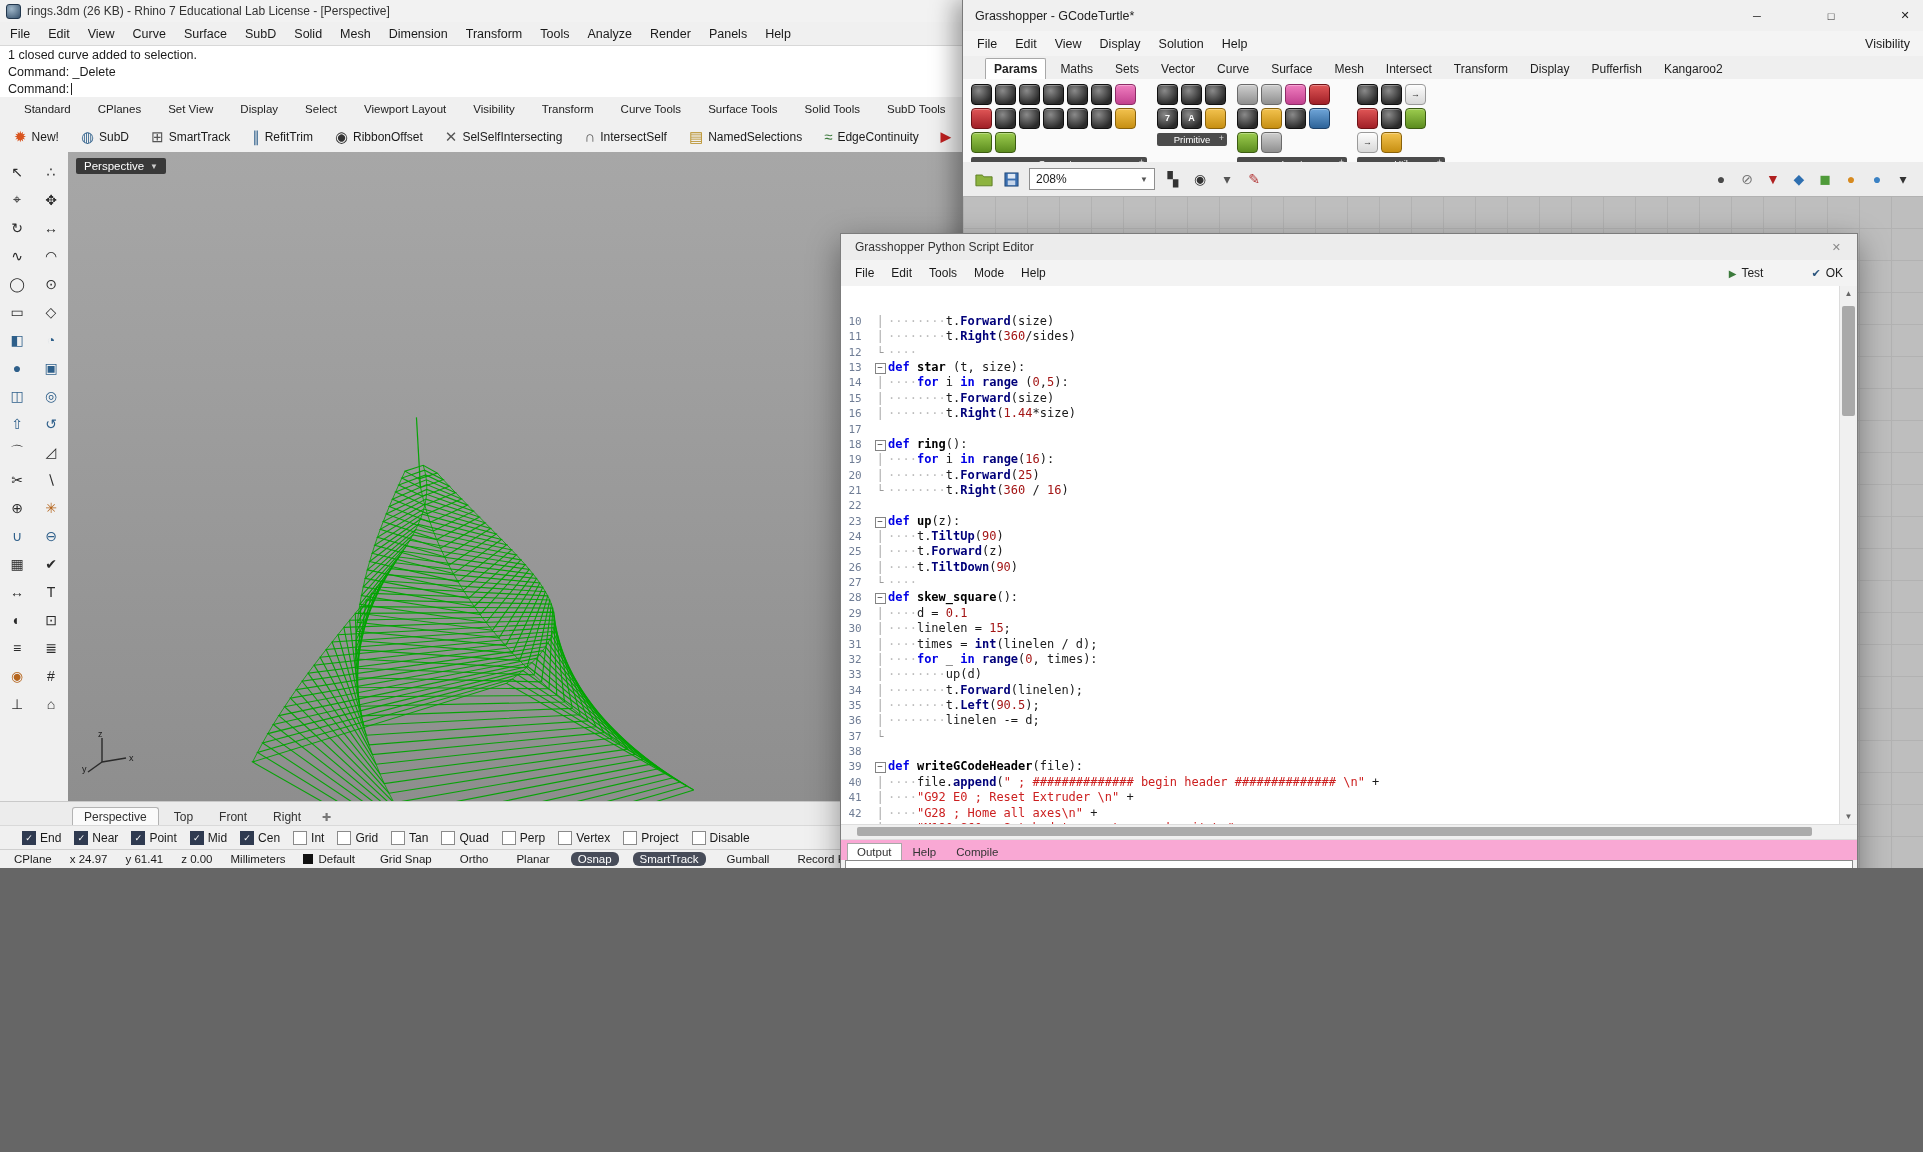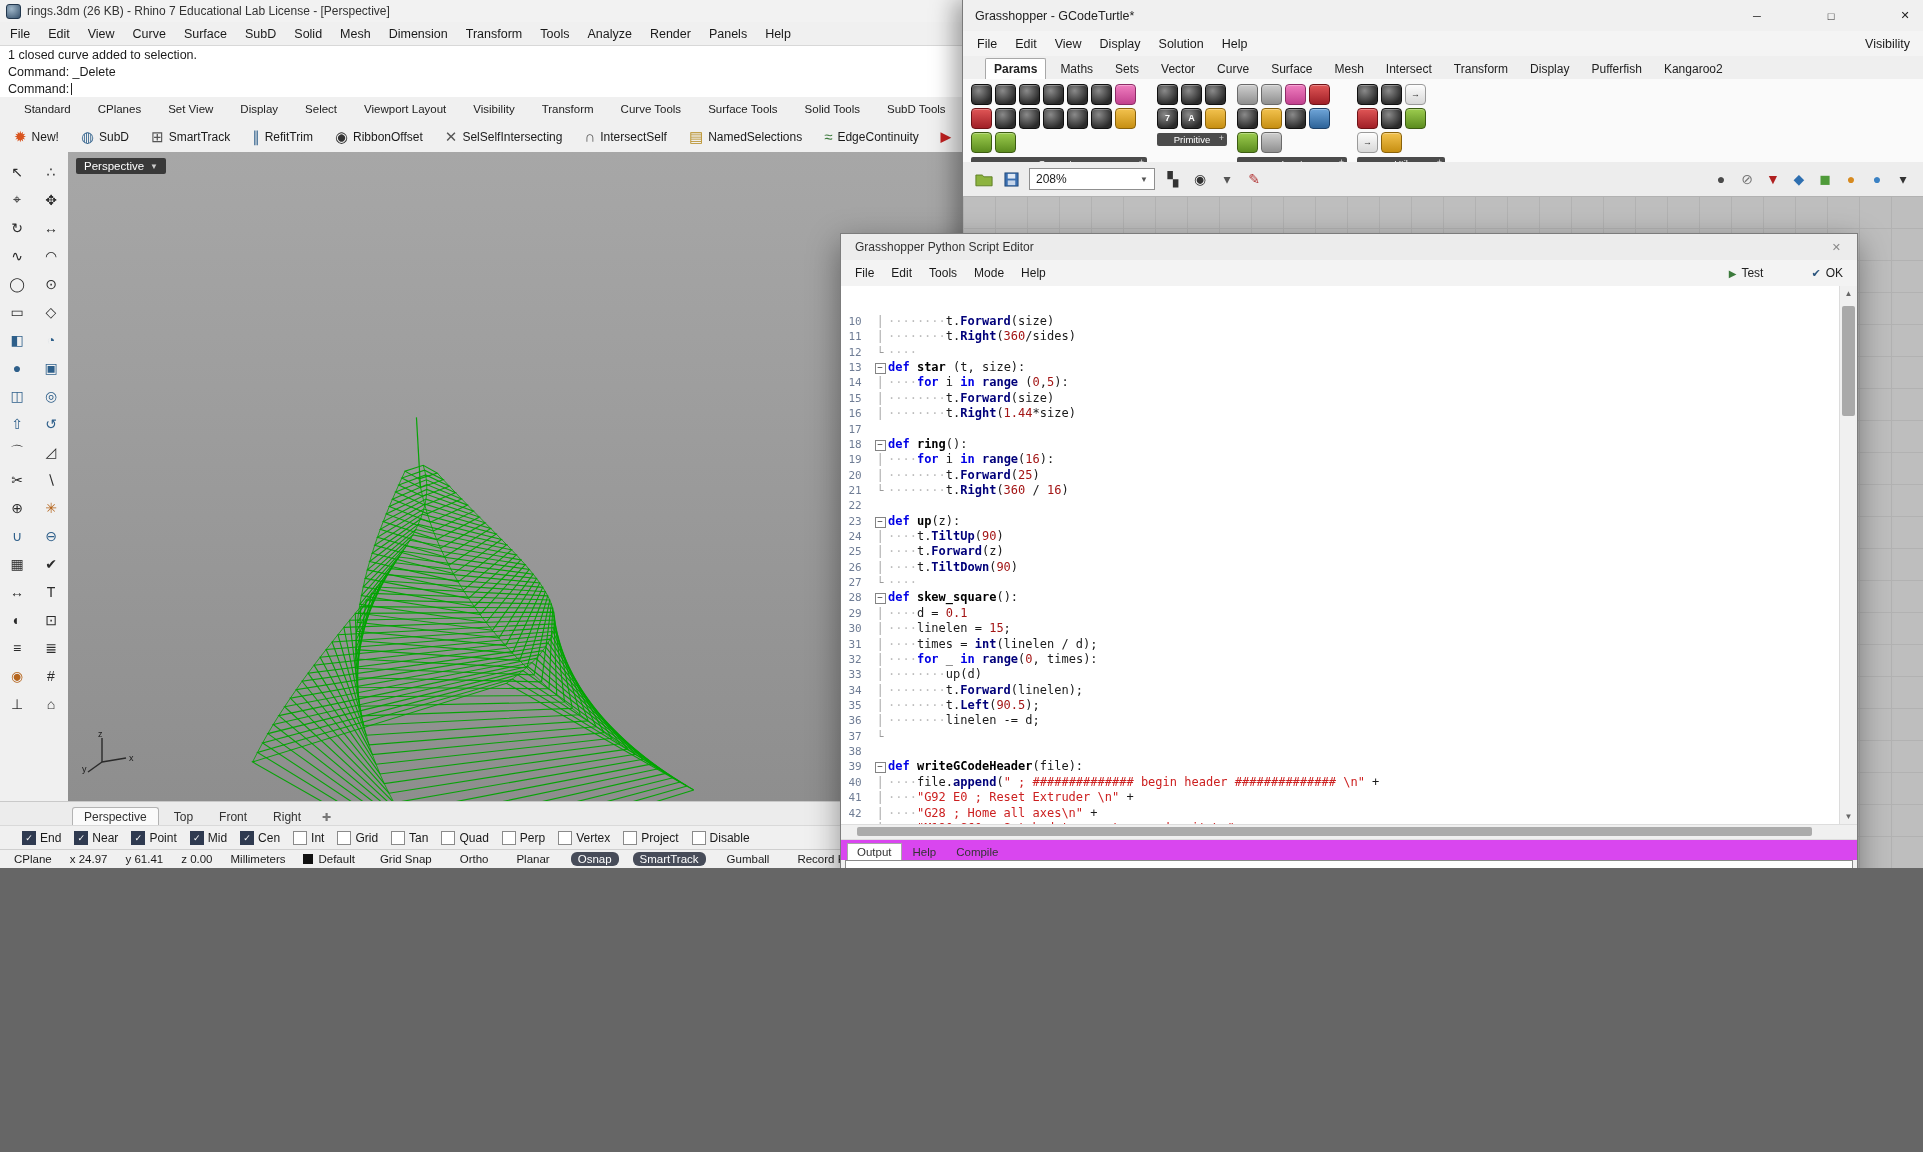--- a/index.html
+++ b/index.html
@@ -152,21 +152,21 @@
   .ed-vscroll{position:absolute;right:0;top:52px;width:17px;height:538px;background:#f0f0f0;
               border-left:1px solid #dcdcdc;}
   .ed-vscroll .ar{height:15px;display:flex;align-items:center;justify-content:center;
                   font-size:8px;color:#666;}
   .ed-vscroll .ar.bottom{position:absolute;bottom:0;left:0;right:0;}
   .vthumb{position:absolute;left:2px;right:2px;top:20px;height:110px;background:#a9a9a9;border-radius:2px;}
   .ed-hscroll{position:absolute;left:0;top:590px;right:0;height:14px;background:#f0f0f0;
               border-top:1px solid #ddd;border-bottom:1px solid #ddd;}
   .hthumb{position:absolute;left:16px;top:2px;height:9px;width:94%;background:#ababab;border-radius:2px;}
   .ed-tabs{position:absolute;left:0;top:606px;right:0;height:20px;display:flex;align-items:flex-end;
-           gap:2px;padding-left:6px;font-size:11.5px;background:#d946ef;}
+           gap:2px;padding-left:6px;font-size:11.5px;background:#f9a8d4;}
   .edt{padding:2px 9px;color:#333;}
   .edt.active{background:#fff;border:1px solid #a8a8a8;border-bottom:1px solid #fff;margin-bottom:-1px;}
   .ed-output{position:absolute;left:4px;top:626px;right:4px;bottom:6px;background:#fff;
              border:1px solid #8a8a8a;}
   .ed-output .gray{position:absolute;left:3px;right:3px;top:12px;bottom:3px;background:#b4b4b4;}
   .mi{white-space:nowrap;}
 </style>
 </head>
 <body>
 

